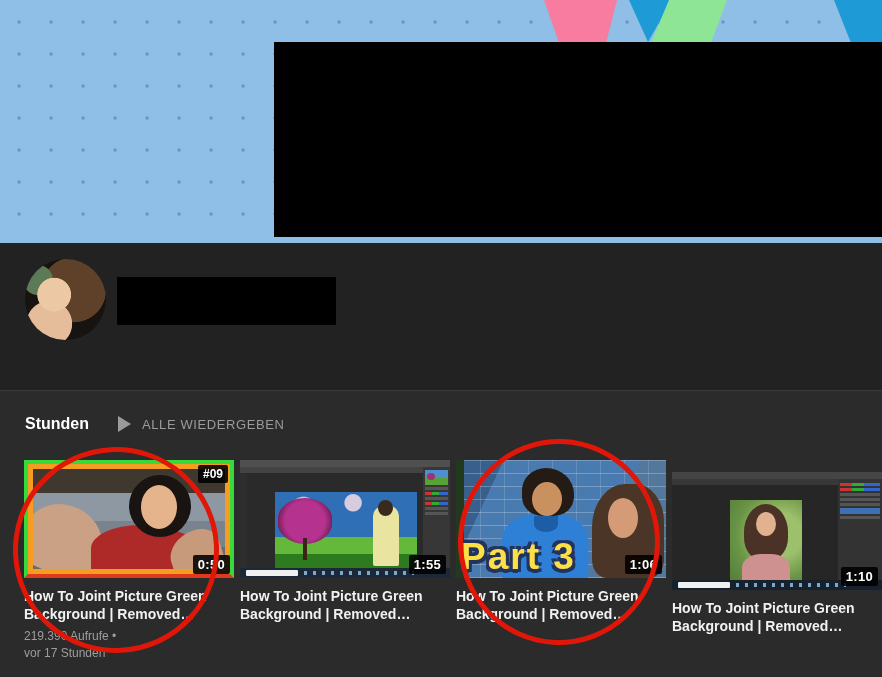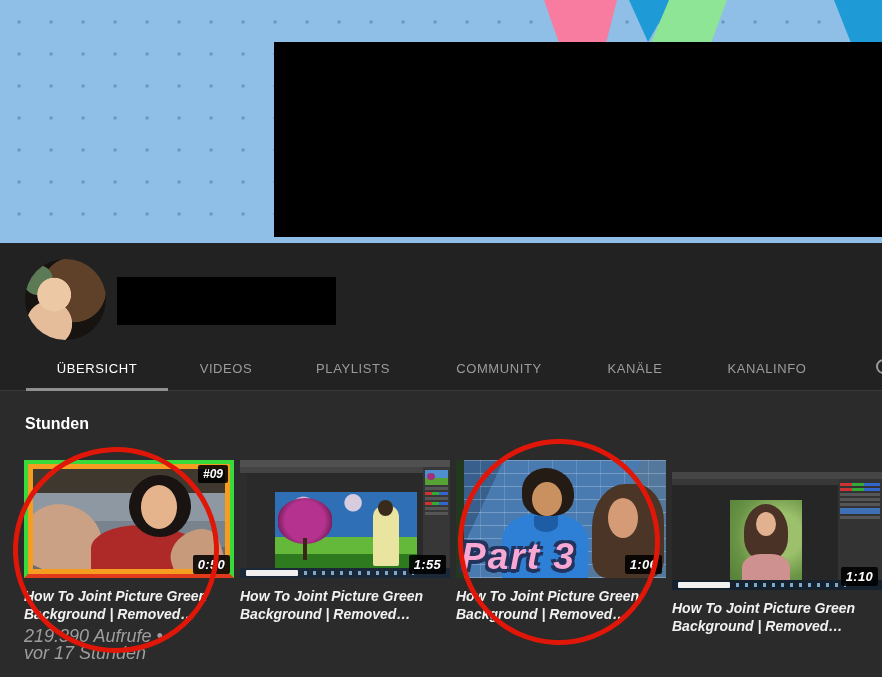--- a/index.html
+++ b/index.html
@@ -50,36 +50,36 @@
     position:absolute; left:876px; top:14px; width:15px; height:15px;
     border:2px solid #9a9a9a; border-radius:50%; background:transparent;
   }
   
   .uploads-row { position:absolute; left:0; top:391px; width:882px; height:69px; }
   .uploads-heading { position:absolute; left:25px; top:24px; font-size:16px; font-weight:bold; color:#fff; }
   .play-all { position:absolute; left:118px; top:25px; display:flex; align-items:center; gap:11px; cursor:pointer; }
   .play-tri { width:0; height:0; border-left:13px solid #9b9b9b; border-top:8px solid transparent; border-bottom:8px solid transparent; }
   .play-all-label { font-size:13px; font-weight:500; letter-spacing:.6px; color:#9b9b9b; }
   
-  .card { position:absolute; top:460px; width:210px;font-style:italic; }
+  .card { position:absolute; top:460px; width:210px; }
   .card.c0 { left:24px; } .card.c1 { left:240px; } .card.c2 { left:456px; } .card.c3 { left:672px; }
   .thumb { position:relative; width:210px; height:118px; overflow:hidden; background:#111; cursor:pointer; }
   .dur {
     position:absolute; right:4px; bottom:4px; background:rgba(0,0,0,.88); color:#fff;
     font-size:13px; font-weight:bold; padding:2px 5px; border-radius:2px; letter-spacing:.3px;
   }
   .corner-badge {
     position:absolute; right:6px; top:5px; background:rgba(0,0,0,.88); color:#fff;
     font-size:12px; font-weight:bold; padding:2px 5px; border-radius:2px;
   }
   .title {
     margin-top:9px; width:206px; font-size:14px; line-height:18px; font-weight:bold; color:#f1f1f1;
     display:-webkit-box; -webkit-line-clamp:2; -webkit-box-orient:vertical; overflow:hidden; cursor:pointer;
   }
-  .meta { margin-top:5px; font-size:18px; line-height:17px; color:#9e9e9e; }
+  .meta { margin-top:5px; font-size:12px; line-height:17px; color:#9e9e9e; }
   .meta span { display:block; }
   
   .t1-frame { position:absolute; inset:0; border:4px solid #38d93a; border-bottom-color:#e0391b; }
   .t1-frame2 { position:absolute; inset:4px; border:5px solid #f59d20; }
   .t1-photo {
     position:absolute; inset:9px;
     background:linear-gradient(180deg,#3e382e 0 24%,#8d98a2 24% 52%,#79838d 52% 78%,#666c73 78% 100%);
   }
   .t1-leg { position:absolute; left:-10px; bottom:-6px; width:80px; height:70px; background:#caa184; border-radius:50% 50% 0 0; transform:rotate(24deg); }
   .t1-shirt { position:absolute; left:58px; bottom:-8px; width:110px; height:52px; background:#ae2a28; border-radius:45% 55% 0 0; }
@@ -121,21 +121,21 @@
       linear-gradient(115deg,#39608c 0 18%,#4a7bb0 18% 70%,#54779c 70% 100%); }
   .t3-edge { position:absolute; left:0; top:0; width:8px; height:118px; background:#22381f; }
   .t3-shirt { position:absolute; left:46px; top:54px; width:86px; height:64px; background:#2e7fd6; border-radius:40% 40% 0 0; }
   .t3-collar { position:absolute; left:78px; top:56px; width:24px; height:16px; background:#1c5da6; border-radius:0 0 50% 50%; }
   .t3-hair { position:absolute; left:66px; top:8px; width:52px; height:48px; background:#241b14; border-radius:46% 54% 40% 40%; }
   .t3-face { position:absolute; left:76px; top:22px; width:30px; height:34px; background:#c9915f; border-radius:50%; }
   .t3-whair { position:absolute; left:136px; top:24px; width:72px; height:94px; background:#4a3526; border-radius:46% 40% 20% 20%; }
   .t3-wface { position:absolute; left:152px; top:38px; width:30px; height:40px; background:#d59a76; border-radius:50%; }
   .t3-overlay {
     position:absolute; left:5px; bottom:0px; font-size:37px; font-weight:800; letter-spacing:2px;
-    color:#f9a8d4;
+    color:#fde047;
     text-shadow:-3px -3px 0 #23335c, 3px -3px 0 #23335c, -3px 3px 0 #23335c, 3px 3px 0 #23335c, 0 4px 0 #23335c;
   }
   
   .t4-photo { position:absolute; left:52px; top:15px; width:72px; height:88px;
     background:radial-gradient(circle at 70% 40%, #9cc06c 0 30%, #6a9446 60%, #4e7a34 100%); }
   .t4-hair { position:absolute; left:14px; top:4px; width:44px; height:56px; background:#4a3226; border-radius:50% 50% 40% 40%; }
   .t4-face { position:absolute; left:26px; top:12px; width:20px; height:24px; background:#e2b190; border-radius:50%; }
   .t4-top { position:absolute; left:12px; bottom:0; width:48px; height:34px; background:#cf9090; border-radius:40% 40% 0 0; }
   
   .annot { position:absolute; border:5px solid #e01708; border-radius:50%; z-index:50; pointer-events:none; }
@@ -151,34 +151,28 @@
     <div class="shape shape-pink"></div>
     <div class="shape shape-bluetri"></div>
     <div class="shape shape-green"></div>
     <div class="shape shape-blue2"></div>
     <div class="banner-redaction"></div>
   </div>
 
   <div class="header">
     <div class="avatar"></div>
     <div class="name-redaction"></div>
-    <div class="tabs">
-      <span class="tab active" style="left:97px">ÜBERSICHT</span>
-      <span class="tab" style="left:226px">VIDEOS</span>
-      <span class="tab" style="left:353px">PLAYLISTS</span>
-      <span class="tab" style="left:499px">COMMUNITY</span>
-      <span class="tab" style="left:635px">KANÄLE</span>
-      <span class="tab" style="left:767px">KANALINFO</span>
-      <div class="tab-underline"></div>
-      <div class="search-glyph"></div>
-    </div>
   </div>
 
   <div class="uploads-row">
     <div class="uploads-heading">Stunden</div>
+    <div class="play-all">
+      <span class="play-tri"></span>
+      <span class="play-all-label">ALLE WIEDERGEBEN</span>
+    </div>
   </div>
 
   <div class="card c0">
     <div class="thumb">
       <div class="t1-photo">
         <div class="t1-leg"></div>
         <div class="t1-shirt"></div>
         <div class="t1-arm"></div>
         <div class="t1-hair"></div>
         <div class="t1-face"></div>

